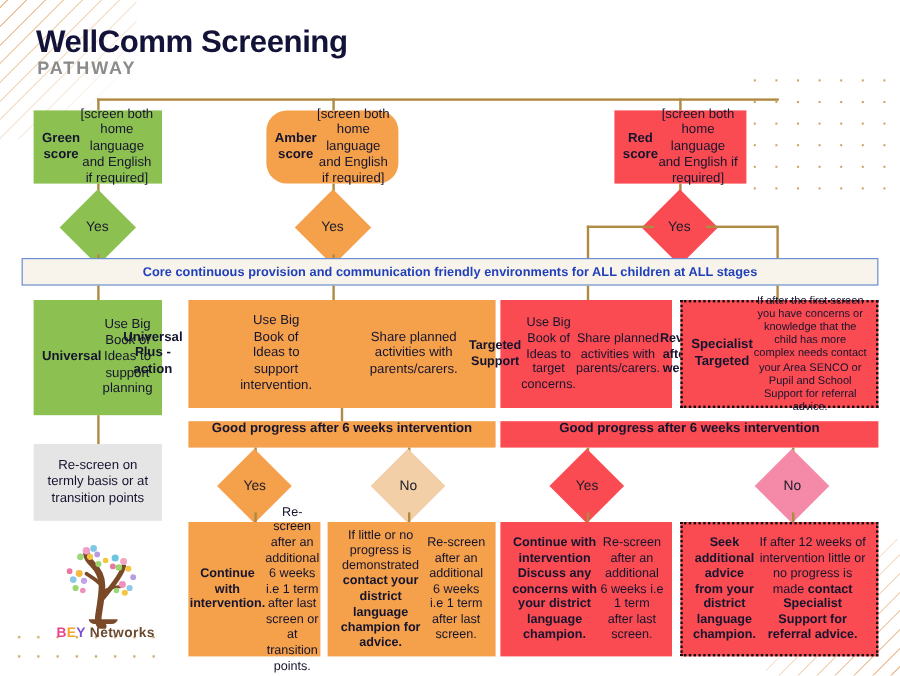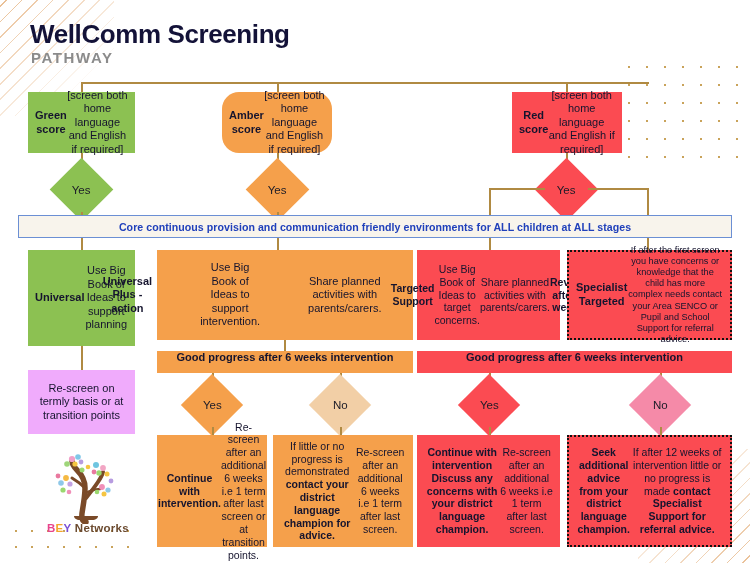--- a/index.html
+++ b/index.html
@@ -71,21 +71,21 @@
     position: absolute;
     display: flex; 
     align-items: center; justify-content: center;
     text-align: center;
     color: #15142e;
     padding: 5px 7px;
     line-height: 1.22;
   }
   .box .hd { font-weight: bold; }
   .green  { background: #8cc152; }
-  .greenish { background: #f0abfc; }
+  .greenish { background: #e5e5e5; }
   .amber  { background: #f5a04b; }
   .red    { background: #fb4b52; }
   .dotted { border: 2.4px dotted #111; }
 
   
   .dia {
     position: absolute;
     display: flex; align-items: center; justify-content: center;
     transform: rotate(45deg);
     color: #1b1b27; font-size: 11.5px;

